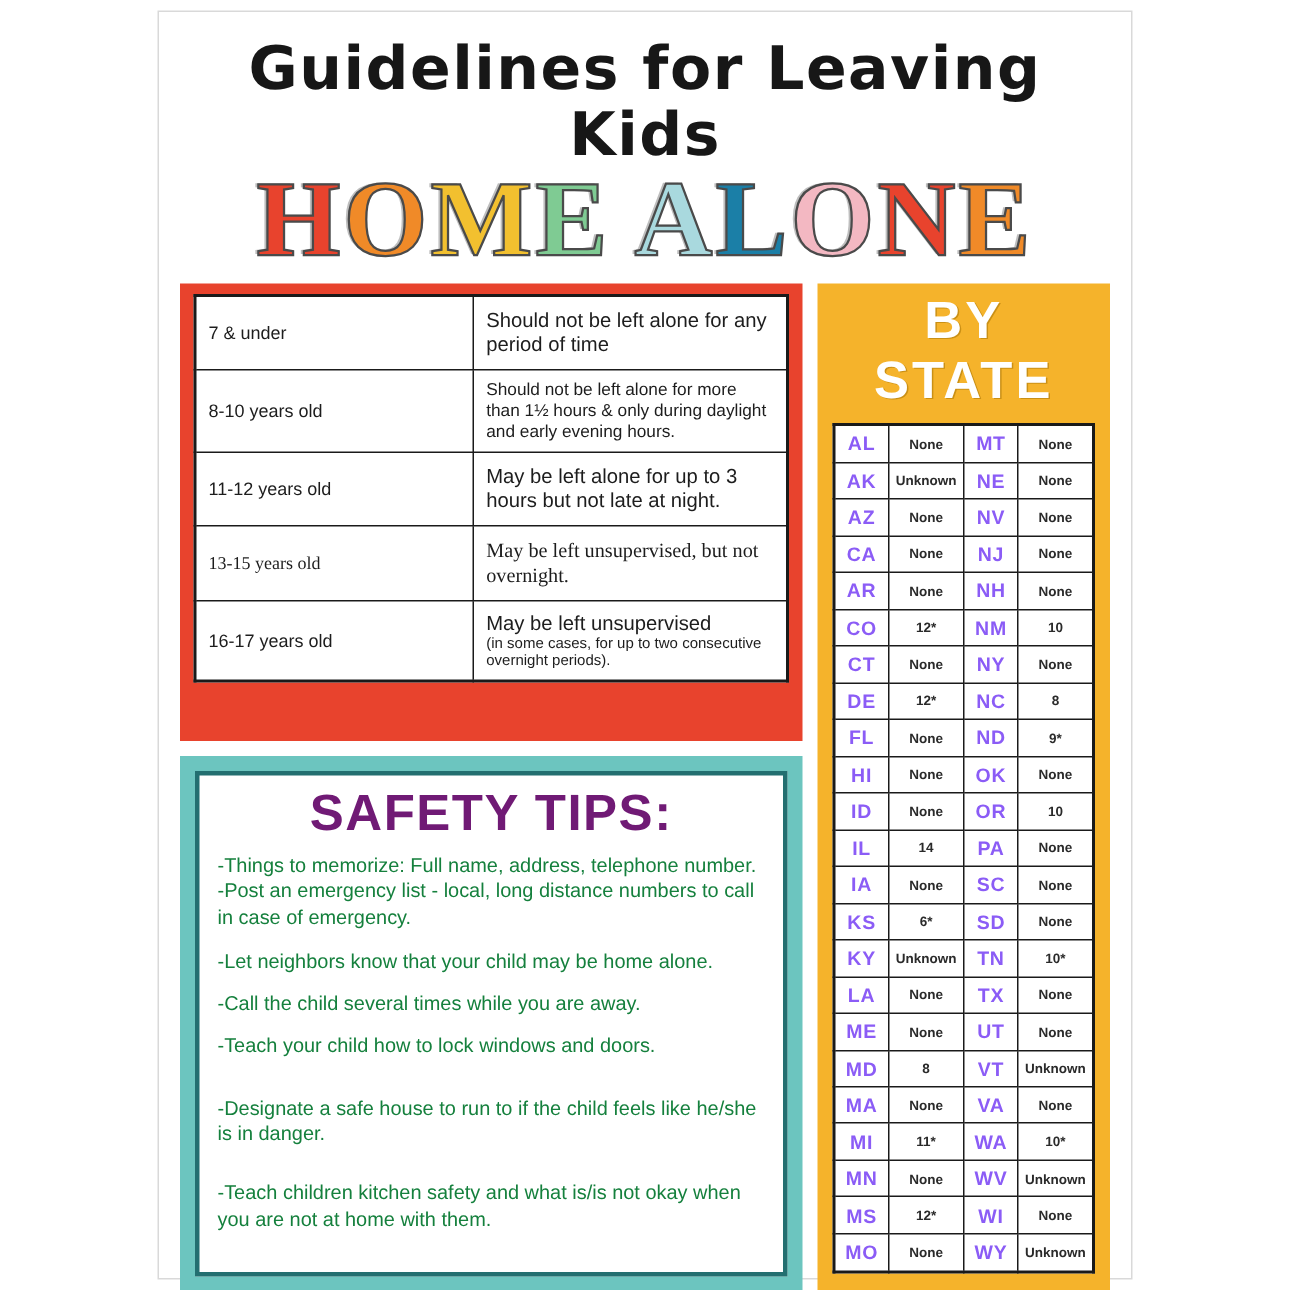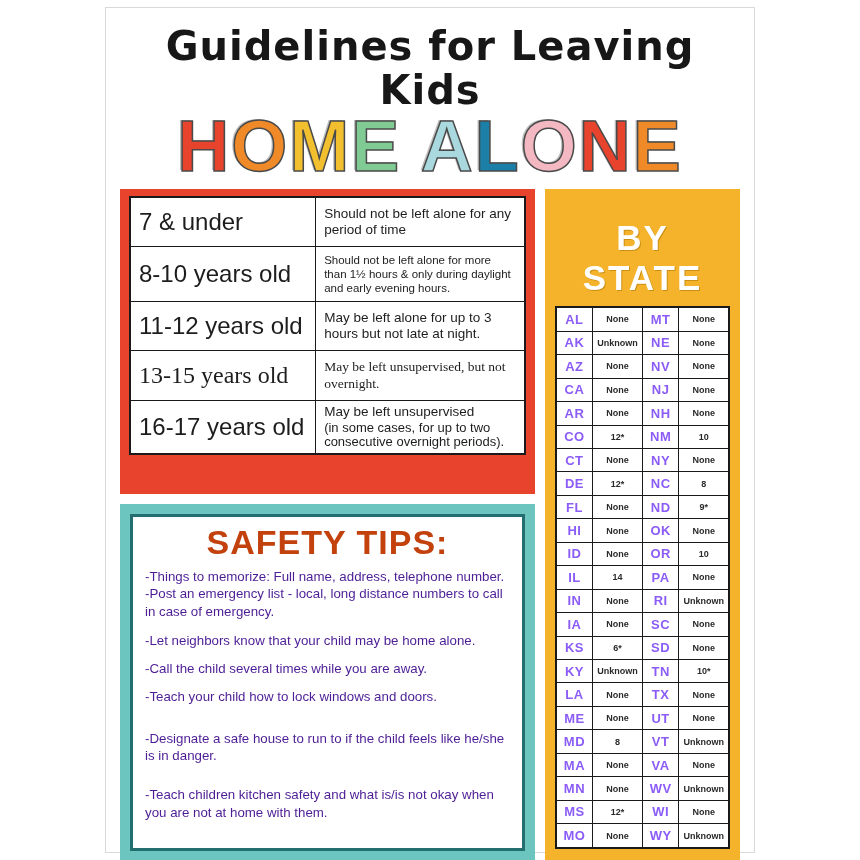--- a/index.html
+++ b/index.html
@@ -10,61 +10,61 @@
     padding:16px 14px 8px 14px;
   }
   
   .title-block{text-align:center;}
   .title-line1{
     font-size:40px;font-weight:bold;color:#171717;letter-spacing:1px;line-height:1.1;
     font-family:"DejaVu Sans",sans-serif;
   }
   .title-line2{
     font-size:72px;font-weight:bold;line-height:1.0;letter-spacing:2px;
-    font-family:Liberation Sans, sans-serif;white-space:nowrap;margin-top:-2px;
+    font-family:Liberation Serif, serif;white-space:nowrap;margin-top:-2px;
   }
   .title-line2 .ltr{
     -webkit-text-stroke:1.5px #4a4a4a;
     text-shadow:-2px -1px 0 rgba(70,70,70,0.35);
   }
   
   .columns{display:flex;gap:10px;margin-top:7px;}
   .left-col{width:415px;display:flex;flex-direction:column;gap:10px;}
   .right-col{width:195px;}
   
   .age-box{background:#e8432d;padding:7px 9px 9px 9px;box-sizing:border-box;height:305px;}
   .age-header{
     color:#fff;font-size:30px;font-weight:bold;text-align:center;letter-spacing:1px;
     padding:4px 0 8px 0;text-shadow:1px 1px 0 rgba(140,20,10,0.45);
   }
   table.age-table{width:100%;border-collapse:collapse;background:#fff;border:2px solid #1a1a1a;}
   table.age-table td{border:1.5px solid #1a1a1a;padding:3px 8px;vertical-align:middle;}
-  td.age-cell{width:47%;font-size:24px;color:#1d1d1d;}
+  td.age-cell{width:47%;font-size:12px;color:#1d1d1d;}
   td.desc-cell{font-size:13.5px;line-height:1.22;color:#1d1d1d;}
   #age-rows tr:nth-child(1) td{height:42px;}
   #age-rows tr:nth-child(2) .desc-cell{font-size:11.5px;}
   #age-rows tr:nth-child(2) td{height:48px;}
   #age-rows tr:nth-child(3) td{height:42px;}
   #age-rows tr:nth-child(4) td{height:43px;font-family:Liberation Serif, serif;}
   #age-rows tr:nth-child(5) td{height:46px;}
-  .desc-sub{font-size:13px;line-height:1.1;}
+  .desc-sub{font-size:10px;line-height:1.1;}
   
   .safety-box{background:#6cc5bf;padding:10px;box-sizing:border-box;height:357px;}
   .safety-inner{background:#fff;border:3px solid #236f70;box-sizing:border-box;height:100%;padding:4px 12px 8px 12px;}
-  .safety-header{font-size:34px;font-weight:bold;text-align:center;color:#c2410c;margin:2px 0 6px 0;letter-spacing:1px;}
+  .safety-header{font-size:34px;font-weight:bold;text-align:center;color:#701a75;margin:2px 0 6px 0;letter-spacing:1px;}
   ul.tips{list-style:none;margin:0;padding:0;}
-  ul.tips li{font-size:13.3px;line-height:1.3;color:#4c1d95;}
+  ul.tips li{font-size:13.3px;line-height:1.3;color:#15803d;}
   ul.tips li:nth-child(3){margin-top:12px;}
   ul.tips li:nth-child(4){margin-top:11px;}
   ul.tips li:nth-child(5){margin-top:11px;}
   ul.tips li:nth-child(6){margin-top:24px;}
   ul.tips li:nth-child(7){margin-top:22px;}
   ul.tips li:nth-child(8){margin-top:22px;}
   
-  .state-box{background:#f5b32b;box-sizing:border-box;height:672px;padding:27px 10px 12px 10px;display:flex;flex-direction:column;}
+  .state-box{background:#f5b32b;box-sizing:border-box;height:672px;padding:3px 10px 12px 10px;display:flex;flex-direction:column;}
   .state-header{
     color:#fff;font-size:35px;font-weight:bold;text-align:center;letter-spacing:2px;
     padding:2px 0 8px 0;text-shadow:1px 1px 0 rgba(160,110,0,0.5);
   }
   table.state-table{width:100%;border-collapse:collapse;background:#fff;border:2px solid #1a1a1a;flex:1;}
   table.state-table td{border:1.5px solid #1a1a1a;text-align:center;padding:0;vertical-align:middle;}
   td.st{width:21%;font-size:13px;font-weight:bold;color:#8b5cf6;letter-spacing:0.5px;}
   td.val{width:29%;font-size:9px;font-weight:bold;color:#2a2a2a;}
 </style>
 </head>
@@ -195,26 +195,20 @@
                 <td class="st">OR</td>
                 <td class="val">10</td>
               </tr>
               <tr>
                 <td class="st">IL</td>
                 <td class="val">14</td>
                 <td class="st">PA</td>
                 <td class="val">None</td>
               </tr>
               <tr>
-                <td class="st">IN</td>
-                <td class="val">None</td>
-                <td class="st">RI</td>
-                <td class="val">Unknown</td>
-              </tr>
-              <tr>
                 <td class="st">IA</td>
                 <td class="val">None</td>
                 <td class="st">SC</td>
                 <td class="val">None</td>
               </tr>
               <tr>
                 <td class="st">KS</td>
                 <td class="val">6*</td>
                 <td class="st">SD</td>
                 <td class="val">None</td>
@@ -243,20 +237,26 @@
                 <td class="st">VT</td>
                 <td class="val">Unknown</td>
               </tr>
               <tr>
                 <td class="st">MA</td>
                 <td class="val">None</td>
                 <td class="st">VA</td>
                 <td class="val">None</td>
               </tr>
               <tr>
+                <td class="st">MI</td>
+                <td class="val">11*</td>
+                <td class="st">WA</td>
+                <td class="val">10*</td>
+              </tr>
+              <tr>
                 <td class="st">MN</td>
                 <td class="val">None</td>
                 <td class="st">WV</td>
                 <td class="val">Unknown</td>
               </tr>
               <tr>
                 <td class="st">MS</td>
                 <td class="val">12*</td>
                 <td class="st">WI</td>
                 <td class="val">None</td>

